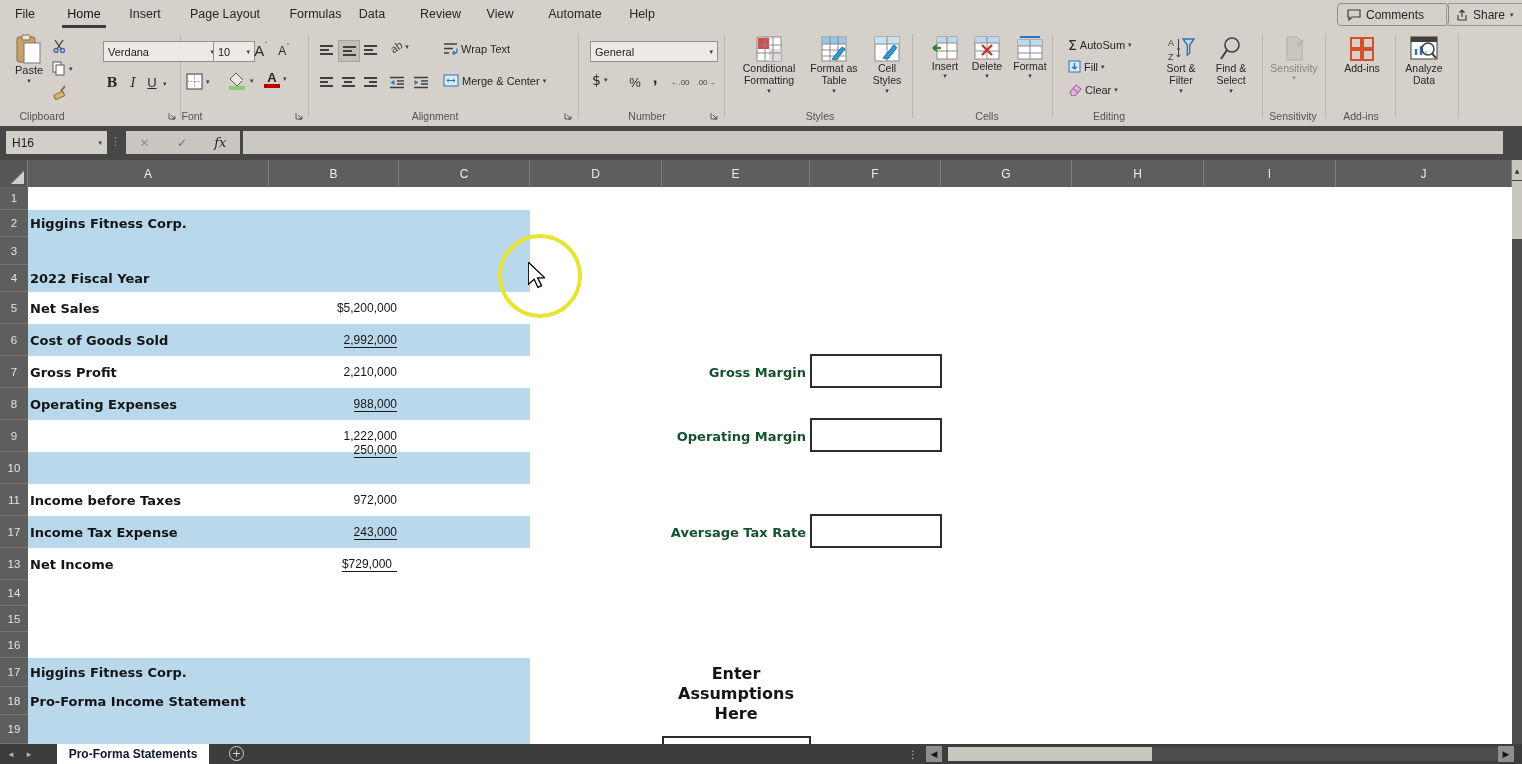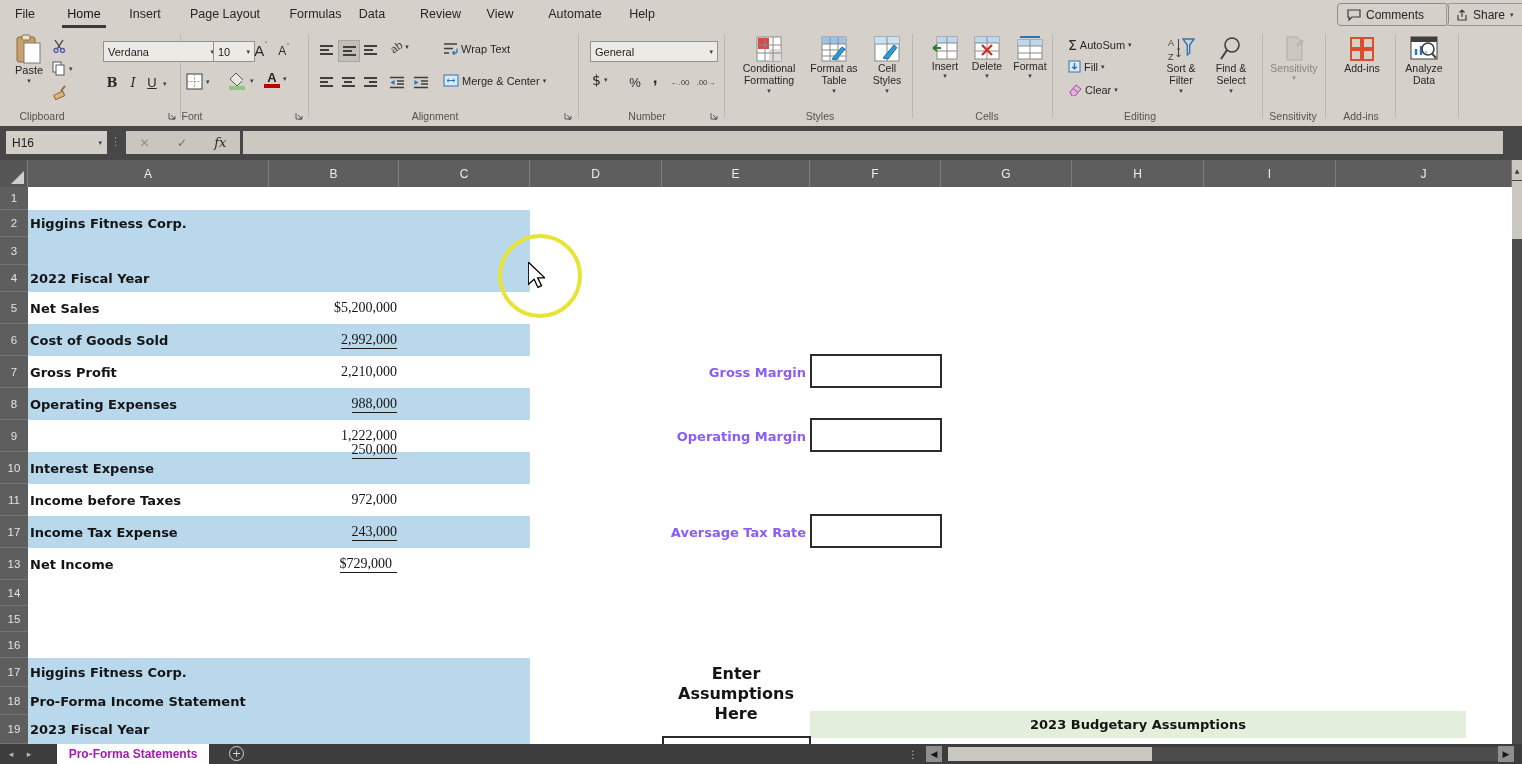--- a/index.html
+++ b/index.html
@@ -45,39 +45,39 @@
   #colheaders{position:absolute;left:0;top:0;width:1512px;height:27px;background:#5e5e5e;}
   .colh{position:absolute;display:flex;align-items:center;justify-content:center;font-size:12px;color:#ececec;border-right:1px solid #7d7d7d;box-sizing:border-box;}
   #corner{position:absolute;left:0;top:0;width:28px;height:27px;background:#565656;border-right:1px solid #7d7d7d;box-sizing:border-box;}
   #corner::after{content:"";position:absolute;right:3px;bottom:3px;width:0;height:0;border-left:13px solid transparent;border-bottom:13px solid #cfcfcf;}
   #rowheaders{position:absolute;left:0;top:27px;width:28px;height:557px;background:#5e5e5e;}
   .rowh{position:absolute;display:flex;align-items:center;justify-content:center;font-size:11.5px;color:#e3e3e3;border-bottom:1px solid #757575;box-sizing:border-box;}
   #grid{position:absolute;left:28px;top:27px;width:1484px;height:557px;background:#fff;overflow:hidden;}
   .band{position:absolute;background:#b9d8ec;}
   .celltext{position:absolute;display:flex;align-items:center;font-family:"DejaVu Sans",sans-serif;font-size:13px;color:#141414;}
   .bold{font-weight:700;}
-  .valcell{position:absolute;display:flex;align-items:center;justify-content:flex-end;font-family:Liberation Serif, serif;font-size:14px;color:#141414;}
+  .valcell{position:absolute;display:flex;align-items:center;justify-content:flex-end;font-family:Liberation Sans, sans-serif;font-size:12px;color:#141414;}
   .ul{border-bottom:1px solid #1a1a1a;}
   .ulext{padding-right:5px;}
   .inputbox{position:absolute;background:#fff;border:2px solid #2b2b2b;box-sizing:border-box;}
-  .ratiolabel{position:absolute;display:flex;align-items:center;justify-content:flex-end;font-family:"DejaVu Sans",sans-serif;font-size:13px;font-weight:700;color:#8b5cf6;}
+  .ratiolabel{position:absolute;display:flex;align-items:center;justify-content:flex-end;font-family:"DejaVu Sans",sans-serif;font-size:13px;font-weight:700;color:#14532d;}
   #note{position:absolute;display:flex;align-items:center;justify-content:center;text-align:center;font-family:"DejaVu Sans",sans-serif;font-size:16px;font-weight:700;color:#141414;white-space:pre-line;line-height:1.25;}
   #greenband{position:absolute;background:#e3efdb;display:flex;align-items:center;justify-content:center;font-family:"DejaVu Sans",sans-serif;font-size:13px;font-weight:700;color:#141414;}
 
   
   #vscroll{left:1512px;top:160px;width:10px;height:584px;background:#4c4c4c;}
   #vscroll .btn{position:absolute;left:0;width:10px;height:20px;background:#cac7c1;display:flex;align-items:center;justify-content:center;font-size:6px;color:#333;}
   #vthumb{position:absolute;left:0;top:21px;width:10px;height:58px;background:#cac7c1;}
   #fxchevron{left:1504px;top:132px;width:16px;height:20px;display:flex;align-items:center;justify-content:center;color:#d8d8d8;font-size:11px;}
   #ribcollapse{left:1502px;top:108px;width:16px;height:16px;display:flex;align-items:center;justify-content:center;color:#3c3c3c;font-size:10px;}
 
   
   #bottombar{left:0;top:744px;width:1522px;height:20px;background:#3d3d3d;}
   .navarr{position:absolute;top:0;height:20px;display:flex;align-items:center;justify-content:center;width:18px;color:#b9b9b9;font-size:9px;}
-  #sheettab{position:absolute;left:57px;top:0;width:152px;height:20px;background:#fff;display:flex;align-items:center;justify-content:center;font-size:12px;font-weight:700;color:#a21caf;}
+  #sheettab{position:absolute;left:57px;top:0;width:152px;height:20px;background:#fff;display:flex;align-items:center;justify-content:center;font-size:12px;font-weight:700;color:#0f172a;}
   #addsheet{position:absolute;left:229px;top:2px;width:15px;height:15px;border:1.5px solid #cfcfcf;border-radius:50%;display:flex;align-items:center;justify-content:center;color:#d6d6d6;font-size:11px;line-height:1;box-sizing:border-box;}
   #tabdots{position:absolute;left:908px;top:0;height:20px;display:flex;align-items:center;color:#bdbdbd;font-size:10px;}
   .harr{position:absolute;top:2px;width:16px;height:16px;display:flex;align-items:center;justify-content:center;color:#161616;font-size:9px;background:#8f8f8f;}
   #hthumb{position:absolute;left:948px;top:3px;width:204px;height:14px;background:#cac7c1;}
   #htrack{position:absolute;left:1152px;top:3px;width:346px;height:14px;background:#4c4c4c;}
 
   
   #cursor-ring{left:498px;top:234px;width:76px;height:76px;border:4px solid #e8e436;border-radius:50%;z-index:60;}
   #cursor-arrow{left:528px;top:262px;z-index:61;}
   svg{display:block;}
@@ -414,21 +414,21 @@
       <span class="caret">▾</span>
     </div>
     <div class="bigbtn" style="left:1206px;top:8px;width:50px;">
       <svg width="24" height="26" viewBox="0 0 24 26">
           <circle cx="13" cy="9" r="7" fill="none" stroke="#3f3f3f" stroke-width="1.6"></circle>
           <path d="M8 14L2 23" stroke="#3f3f3f" stroke-width="2"></path>
         </svg>
       <span>Find &amp; Select</span>
       <span class="caret">▾</span>
     </div>
-    <div class="grplabel" style="left:1140px;">Editing</div>
+    <div class="grplabel" style="left:1109px;">Editing</div>
 
     <div class="bigbtn disabledbtn" style="left:1268px;top:8px;width:52px;">
       <svg width="22" height="26" viewBox="0 0 22 26">
           <path d="M4 1h10l5 5v18H4z" fill="#bdbab4" stroke="#8a877f"></path>
           <path d="M13 9l6-6 2 2-6 6z" fill="#9b9891"></path>
         </svg>
       <span>Sensitivity</span>
       <span class="caret">▾</span>
     </div>
     <div class="grplabel" style="left:1293px;">Sensitivity</div>
@@ -528,21 +528,20 @@
         <div class="valcell" style="left: 242px; top: 169px; width: 127px; height: 32px; position: absolute;">
           <span>2,210,000</span>
         </div>
         <div class="celltext bold" style="left: 2px; top: 201px; width: 235px; height: 32px; position: absolute;">Operating Expenses</div>
         <div class="valcell" style="left: 242px; top: 201px; width: 127px; height: 32px; position: absolute;">
           <span class="ul">988,000</span>
         </div>
         <div class="valcell" style="left: 242px; top: 233px; width: 127px; height: 32px; position: absolute;">
           <span>1,222,000</span>
         </div>
-        <div class="celltext bold" style="left: 2px; top: 265px; width: 235px; height: 32px; position: absolute;">Interest Expense</div>
         <div class="valcell" style="left: 242px; top: 247px; width: 127px; height: 32px; position: absolute;">
           <span class="ul">250,000</span>
         </div>
         <div class="celltext bold" style="left: 2px; top: 297px; width: 235px; height: 32px; position: absolute;">Income before Taxes</div>
         <div class="valcell" style="left: 242px; top: 297px; width: 127px; height: 32px; position: absolute;">
           <span>972,000</span>
         </div>
         <div class="celltext bold" style="left: 2px; top: 329px; width: 235px; height: 32px; position: absolute;">Income Tax Expense</div>
         <div class="valcell" style="left: 242px; top: 329px; width: 127px; height: 32px; position: absolute;">
           <span class="ul">243,000</span>
@@ -552,24 +551,22 @@
           <span class="ul ulext">$729,000</span>
         </div>
         <div class="ratiolabel" style="left: 502px; top: 169px; width: 276px; height: 32px; position: absolute;">Gross Margin</div>
         <div class="inputbox" style="left: 782px; top: 167px; width: 132px; height: 34px; position: absolute;"></div>
         <div class="ratiolabel" style="left: 502px; top: 233px; width: 276px; height: 32px; position: absolute;">Operating Margin</div>
         <div class="inputbox" style="left: 782px; top: 231px; width: 132px; height: 34px; position: absolute;"></div>
         <div class="ratiolabel" style="left: 502px; top: 329px; width: 276px; height: 32px; position: absolute;">Aversage Tax Rate</div>
         <div class="inputbox" style="left: 782px; top: 327px; width: 132px; height: 34px; position: absolute;"></div>
         <div class="celltext bold" style="left: 2px; top: 471px; width: 460px; height: 29px; position: absolute;">Higgins Fitness Corp.</div>
         <div class="celltext bold" style="left: 2px; top: 500px; width: 460px; height: 28px; position: absolute;">Pro-Forma Income Statement</div>
-        <div class="celltext bold" style="left: 2px; top: 528px; width: 460px; height: 29px; position: absolute;">2023 Fiscal Year</div>
         <div id="note" style="left: 634px; top: 485px; width: 148px; height: 44px; position: absolute;">Enter Assumptions
 Here</div>
-        <div id="greenband" style="left: 782px; top: 524px; width: 656px; height: 27px; position: absolute;">2023 Budgetary Assumptions</div>
         <div class="inputbox" style="left: 634px; top: 549px; width: 149px; height: 26px; position: absolute;"></div>
       </div>
   </div>
 
   <div id="vscroll" class="abs">
     <div class="btn glyph" style="top:0;">▲</div>
     <div id="vthumb"></div>
   </div>
 
   <div id="bottombar" class="abs">

